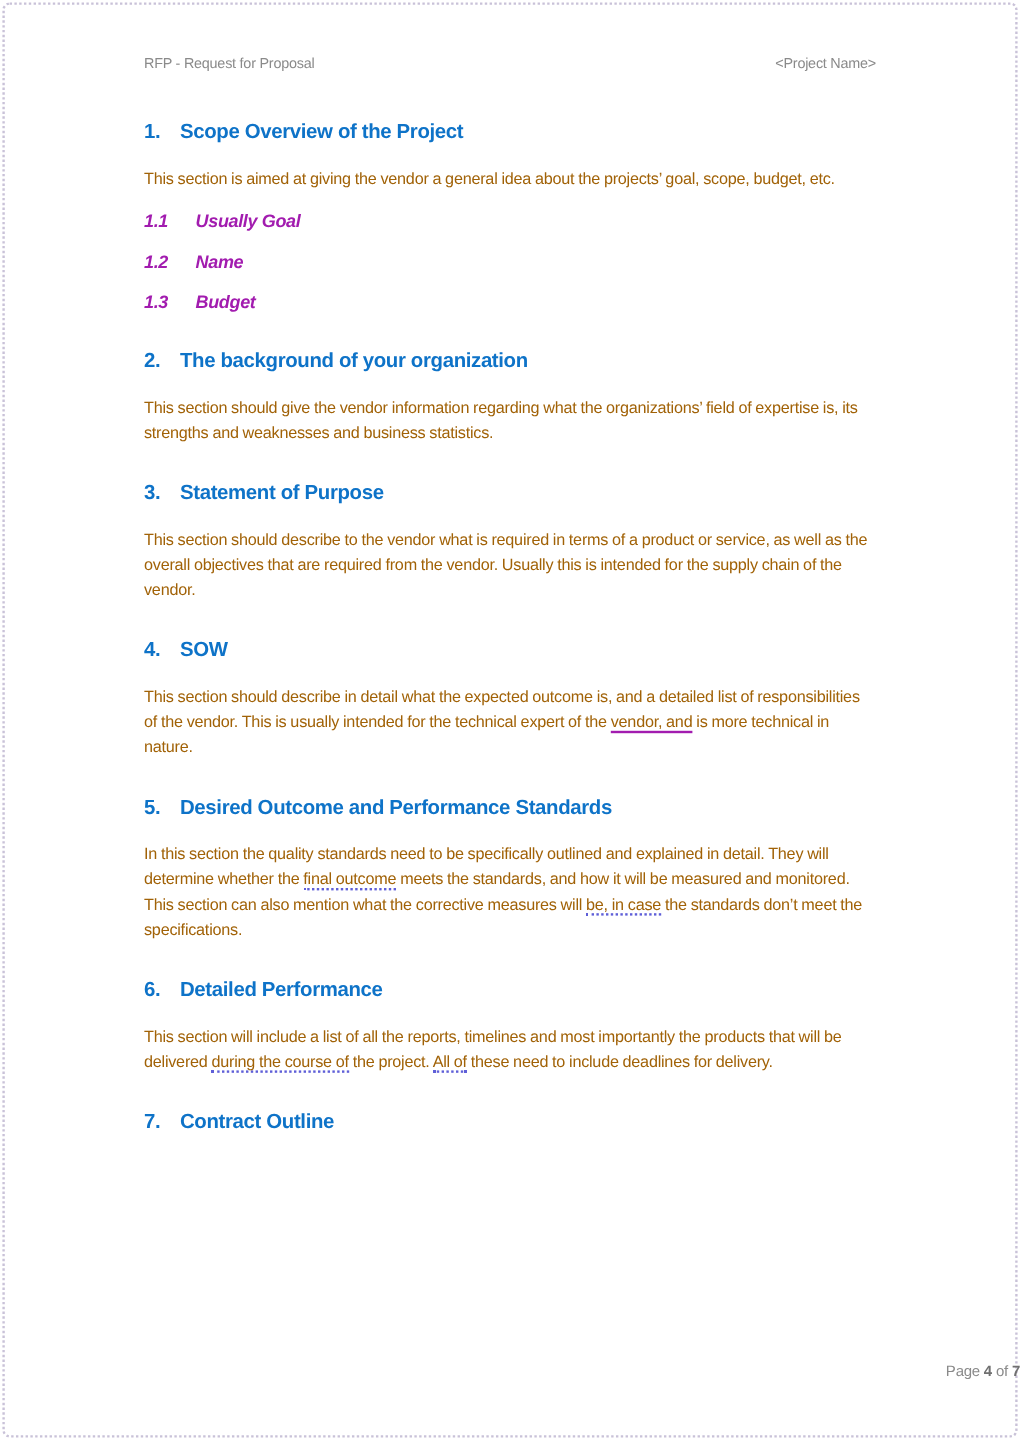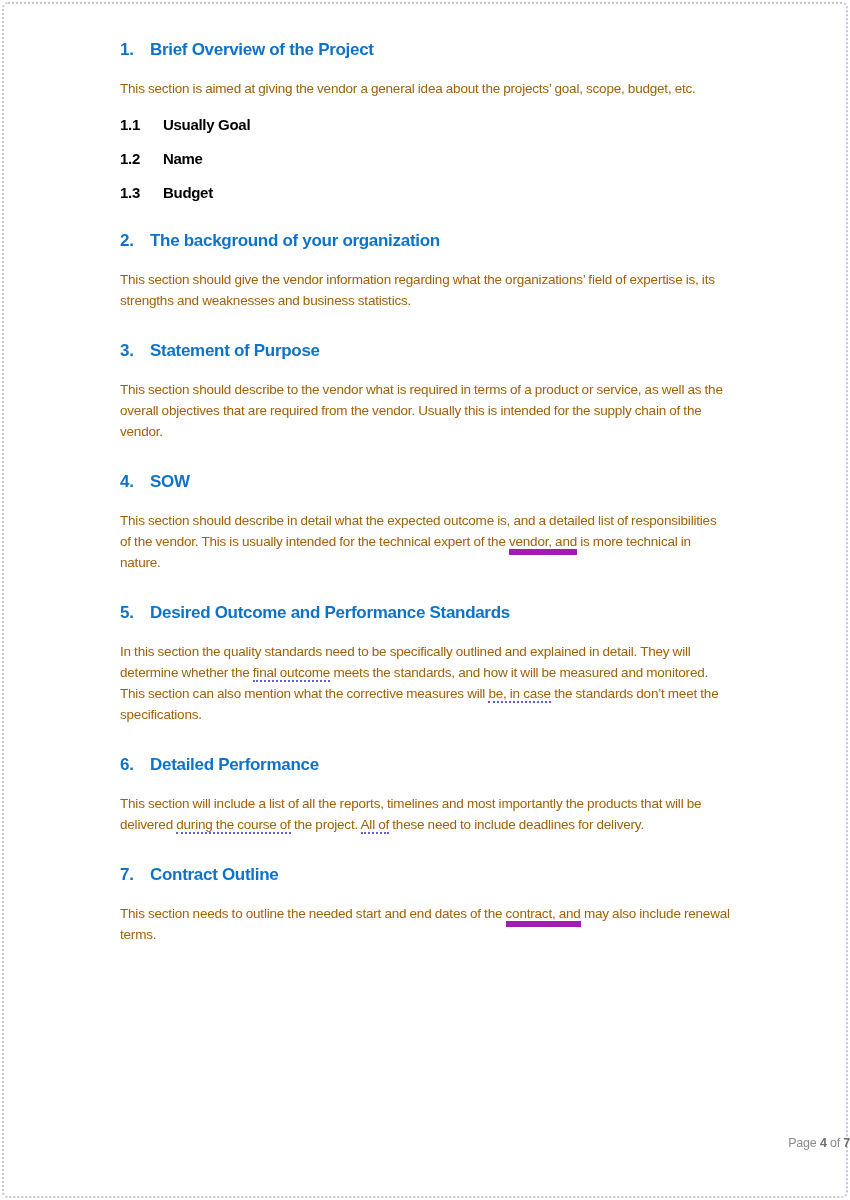--- a/index.html
+++ b/index.html
@@ -25,34 +25,35 @@
     display: flex; align-items: baseline;
     font-size: 17px; font-weight: 700; color: #0e73c8;
     letter-spacing: -0.3px;
     margin: 30px 0 18px 0;
   }
   .h1.first { margin-top: 40px; }
   .h1 .num { display: inline-block; width: 30px; flex: 0 0 30px; }
 
   .sub {
     display: flex; align-items: baseline;
-    font-size: 15px; font-weight: 700; color: #000000;
+    font-size: 15px; font-weight: 700; color: #a21caf;
     letter-spacing: -0.3px;
     margin: 17px 0 17px 0;
+    font-style: italic;
   }
   .sub .subnum { display: inline-block; width: 43px; flex: 0 0 43px; }
 
   p.body {
     font-size: 13.5px; line-height: 21px; color: #a16207;
     letter-spacing: -0.2px; word-spacing: -0.3px;
     margin: 0 0 17px 0;
   }
 
   .seg-grammar-underline {
-    border-bottom: 6px solid #a21caf;
+    border-bottom: 2px solid #a21caf;
     padding-bottom: 0px;
   }
   .seg-refinement-underline {
     border-bottom: 2px dotted #5f5fd8;
     padding-bottom: 0px;
   }
   .seg-bold { font-weight: 700; color: #707070; }
 
   .doc-footer {
     position: absolute; left: 0; right: 0; bottom: 50px;
@@ -60,25 +61,29 @@
     letter-spacing: -0.2px;
   }
 </style>
 </head>
 <body>
 
 <div class="page-frame"></div>
 
 <div class="content">
 
+  <div class="doc-header">
+    <span>RFP - Request for Proposal</span>
+    <span>&lt;Project Name&gt;</span>
+  </div>
 
   <section>
     <h2 class="h1 first">
       <span class="num">1.</span>
-      <span>Brief Overview of the Project</span>
+      <span>Scope Overview of the Project</span>
     </h2>
     <p class="body"><span>This section is aimed at giving the vendor a general idea about the projects’ goal, scope, budget, etc.</span></p>
     <h3 class="sub">
       <span class="subnum">1.1</span>
       <span>Usually Goal</span>
     </h3>
     <h3 class="sub">
       <span class="subnum">1.2</span>
       <span>Name</span>
     </h3>
@@ -126,18 +131,17 @@
       <span>Detailed Performance</span>
     </h2>
     <p class="body"><span>This section will include a list of all the reports, timelines and most importantly the products that will be delivered </span><span class="seg-refinement-underline">during the course of</span><span> the project. </span><span class="seg-refinement-underline">All of</span><span> these need to include deadlines for delivery.</span></p>
   </section>
 
   <section>
     <h2 class="h1">
       <span class="num">7.</span>
       <span>Contract Outline</span>
     </h2>
-    <p class="body"><span>This section needs to outline the needed start and end dates of the </span><span class="seg-grammar-underline">contract, and</span><span> may also include renewal terms.</span></p>
   </section>
 
 </div>
 
 <div class="doc-footer"><span>Page </span><span class="seg-bold">4</span><span> of </span><span class="seg-bold">7</span></div>
 
 </body></html>

